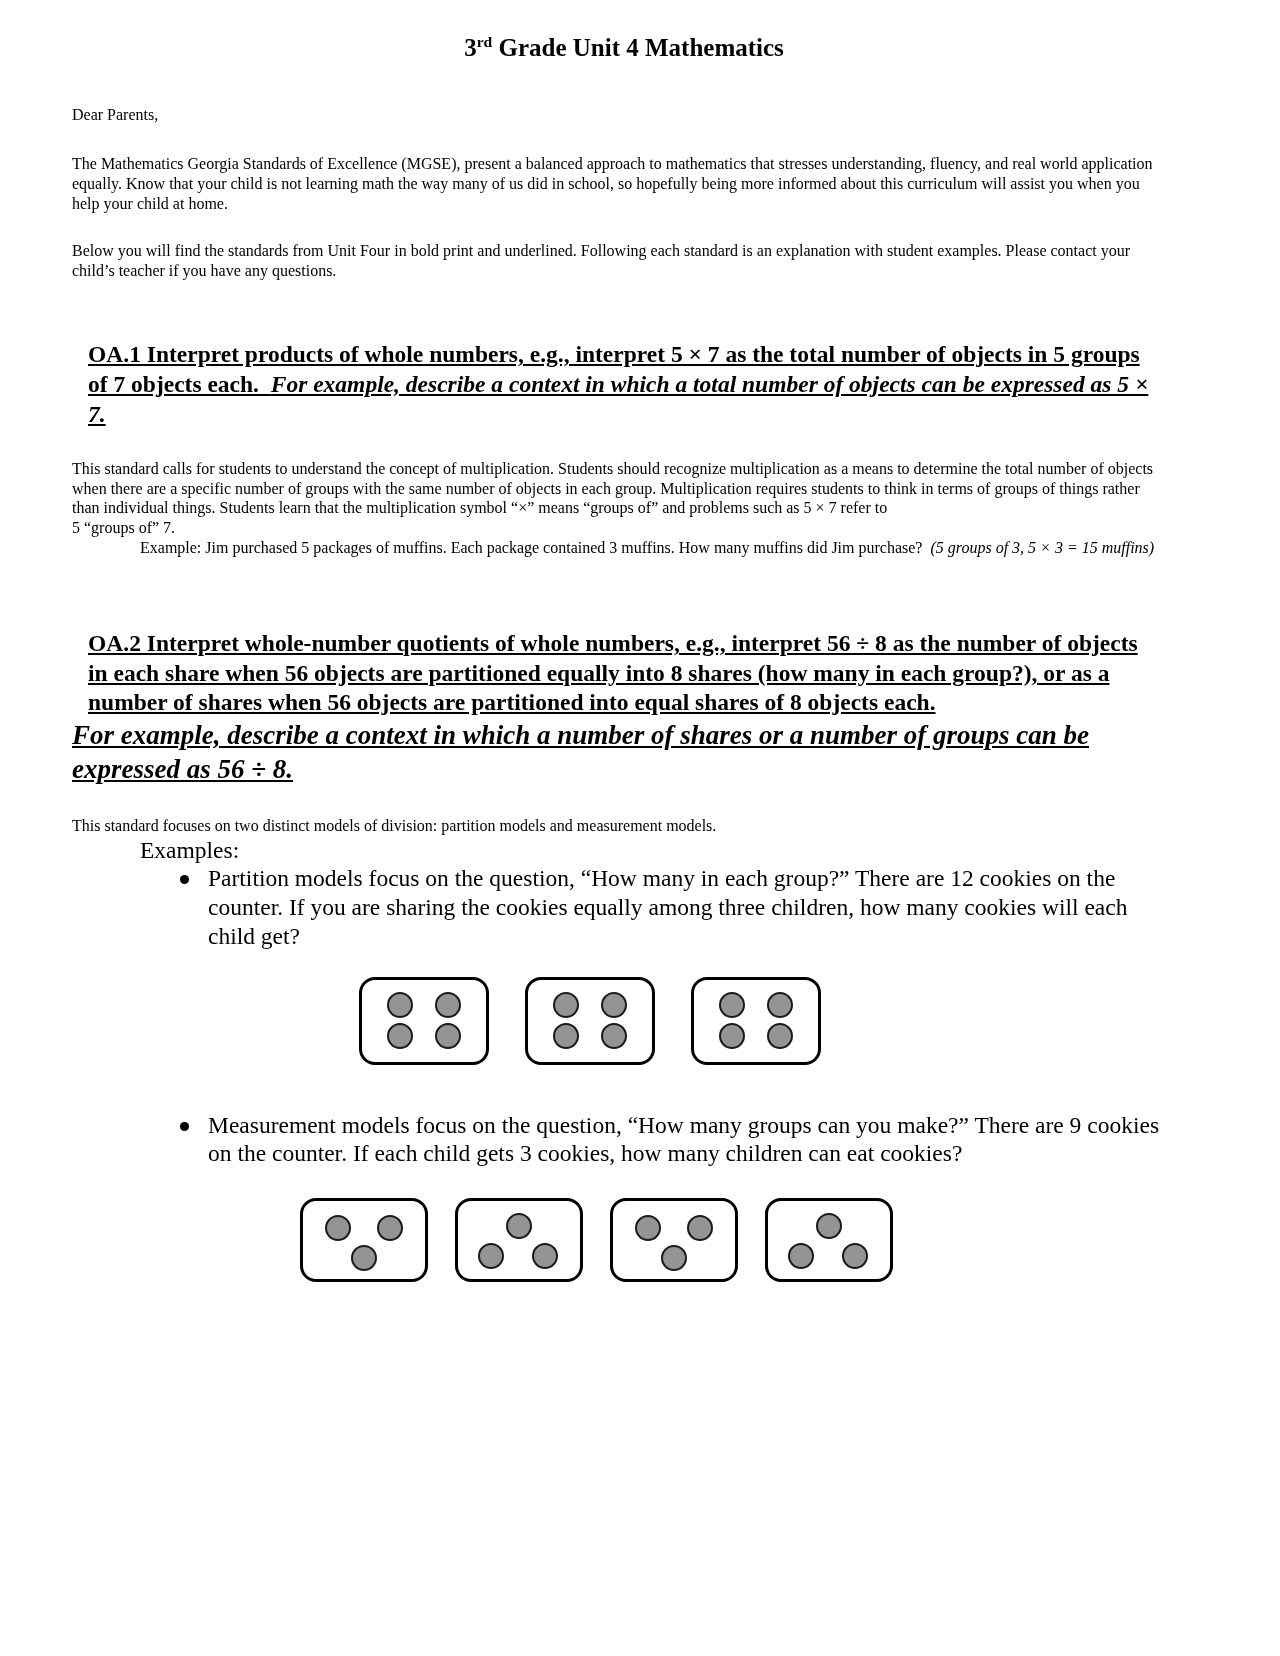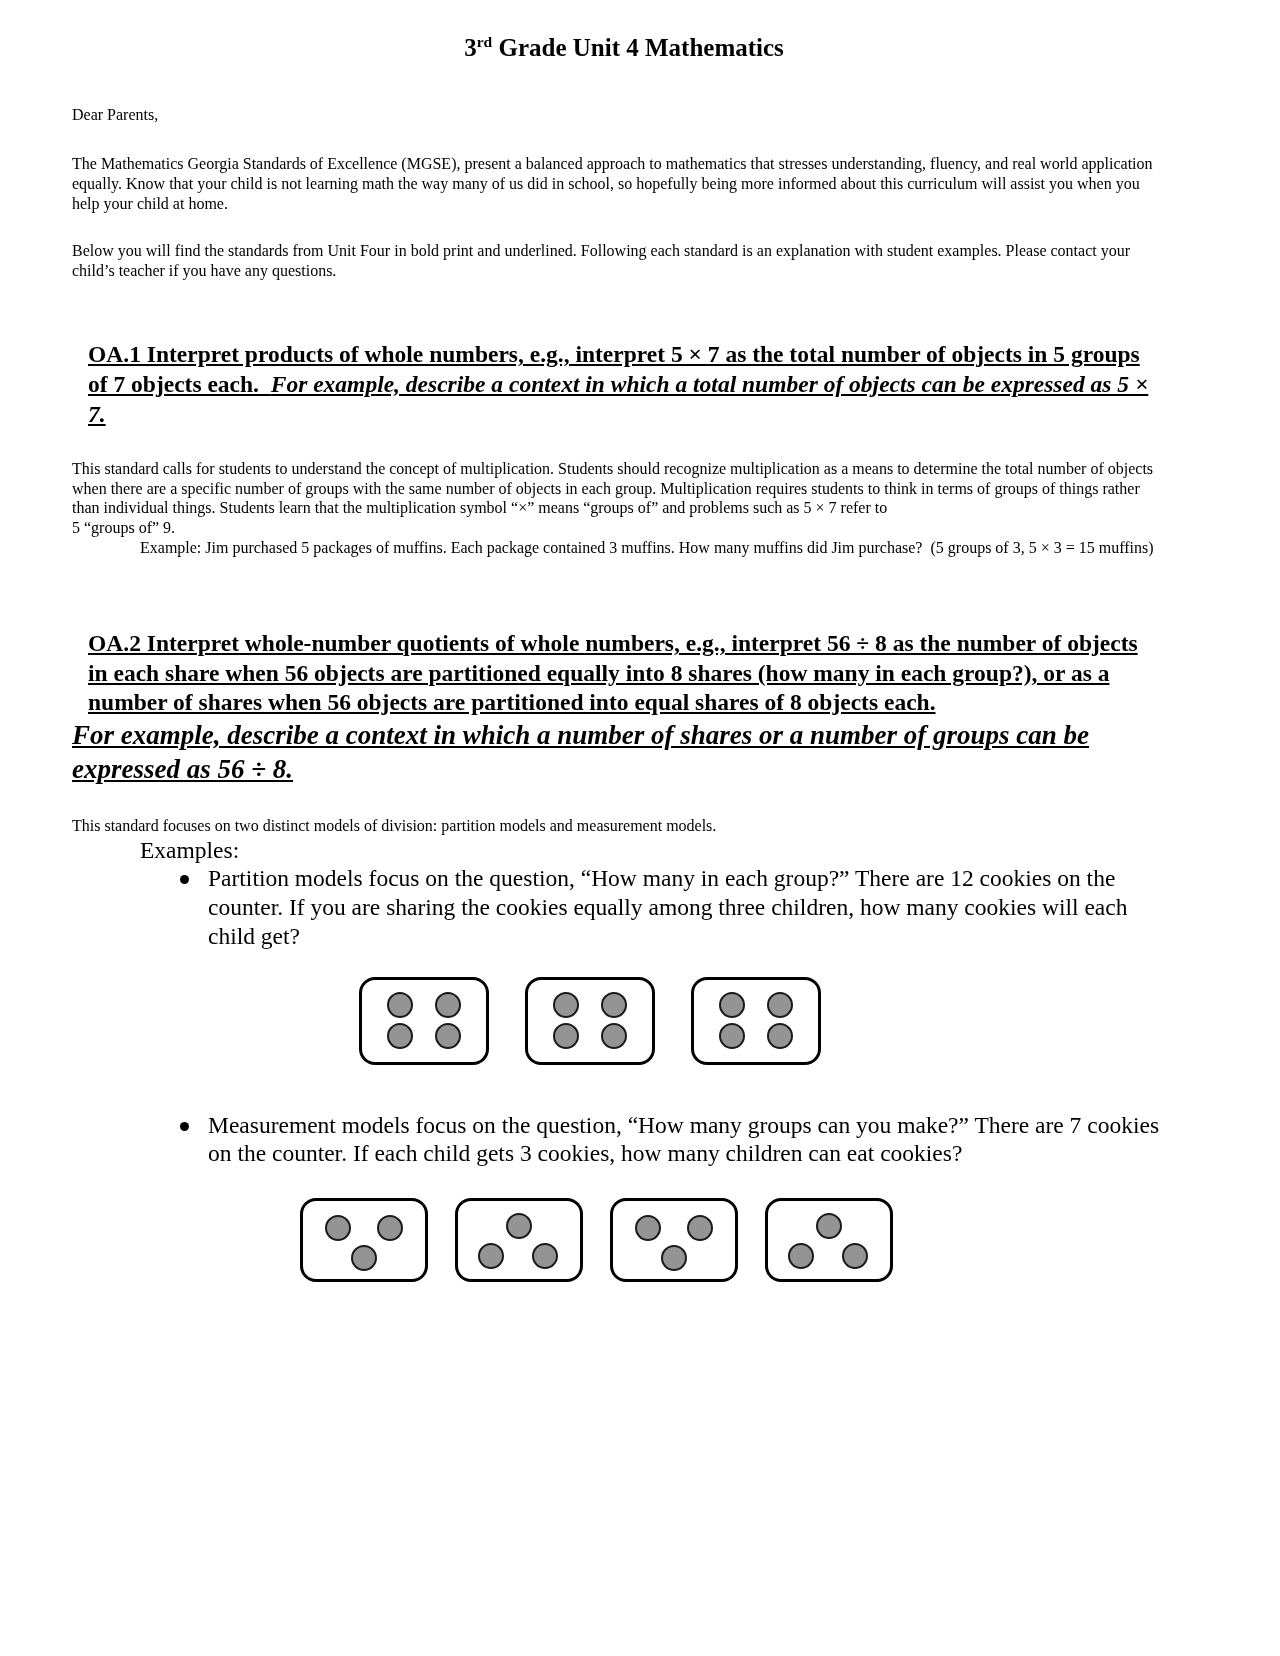--- a/index.html
+++ b/index.html
@@ -69,21 +69,21 @@
   }
   .body-text {
     font-size: 16px;
     line-height: 1.225;
     text-align: left;
   }
   .indent-example {
     margin-left: 68px;
     text-indent: 0;
   }
-  .italic { }
+  .italic { font-style: italic; }
 
   ul.bullets {
     margin: 0;
     padding: 0;
     list-style: none;
   }
   ul.bullets > li {
     position: relative;
     padding-left: 68px;
     margin-left: 68px;
@@ -170,21 +170,21 @@
 
   <p class="body-text">Below you will find the standards from Unit Four in bold print and underlined.  Following each standard is an explanation with student examples.  Please contact your child’s teacher if you have any questions.</p>
 
   <div class="gap-xl"></div>
 
   <p class="standard"><span>OA.1 Interpret products of whole numbers, e.g., interpret 5 × 7 as the total number of objects in 5 groups of 7 objects each.</span><span>&nbsp; </span><span class="ital">For example, describe a context in which a total number of objects can be expressed as 5 × 7.</span></p>
 
   <div class="gap-md"></div>
 
   <p class="body-text">This standard calls for students to understand the concept of multiplication. Students should recognize multiplication as a means to determine the total number of objects when there are a specific number of groups with the same number of objects in each group. Multiplication requires students to think in terms of groups of things rather than individual things. Students learn that the multiplication symbol “×” means “groups of” and problems such as 5 × 7 refer to</p>
-  <p class="body-text">5 “groups of” 9.</p>
+  <p class="body-text">5 “groups of” 7.</p>
 
   <p class="body-text indent-example"><span>Example:  Jim purchased 5 packages of muffins. Each package contained 3 muffins. How many muffins did Jim purchase?</span><span>&nbsp; </span><span class="italic">(5 groups of 3, 5 × 3 = 15 muffins)</span></p>
 
   <div class="gap-xxl"></div>
 
   <p class="standard">OA.2 Interpret whole-number quotients of whole numbers, e.g., interpret 56 ÷ 8 as the number of objects in each share when 56 objects are partitioned equally into 8 shares (how many in each group?), or as a number of shares when 56 objects are partitioned into equal shares of 8 objects each.</p>
   <p class="standard-italic">For example, describe a context in which a number of shares or a number of groups can be expressed as 56 ÷ 8.</p>
 
   <div class="gap-md"></div>
 
@@ -217,21 +217,21 @@
       <span class="cookie"></span>
       <span class="cookie"></span>
     </div>
   </div>
 
   <div class="gap-lg"></div>
 
   <ul class="bullets">
     <li>
       <span class="bullet-dot"></span>
-      <span>Measurement models focus on the question, “How many groups can you make?” There are 7 cookies on the counter. If each child gets 3 cookies, how many children can eat cookies?</span>
+      <span>Measurement models focus on the question, “How many groups can you make?” There are 9 cookies on the counter. If each child gets 3 cookies, how many children can eat cookies?</span>
     </li>
   </ul>
 
   <div class="group-row row-b">
     <div class="group-box tri down">
       <span class="cookie c1"></span>
       <span class="cookie c2"></span>
       <span class="cookie c3"></span>
     </div>
     <div class="group-box tri up">

